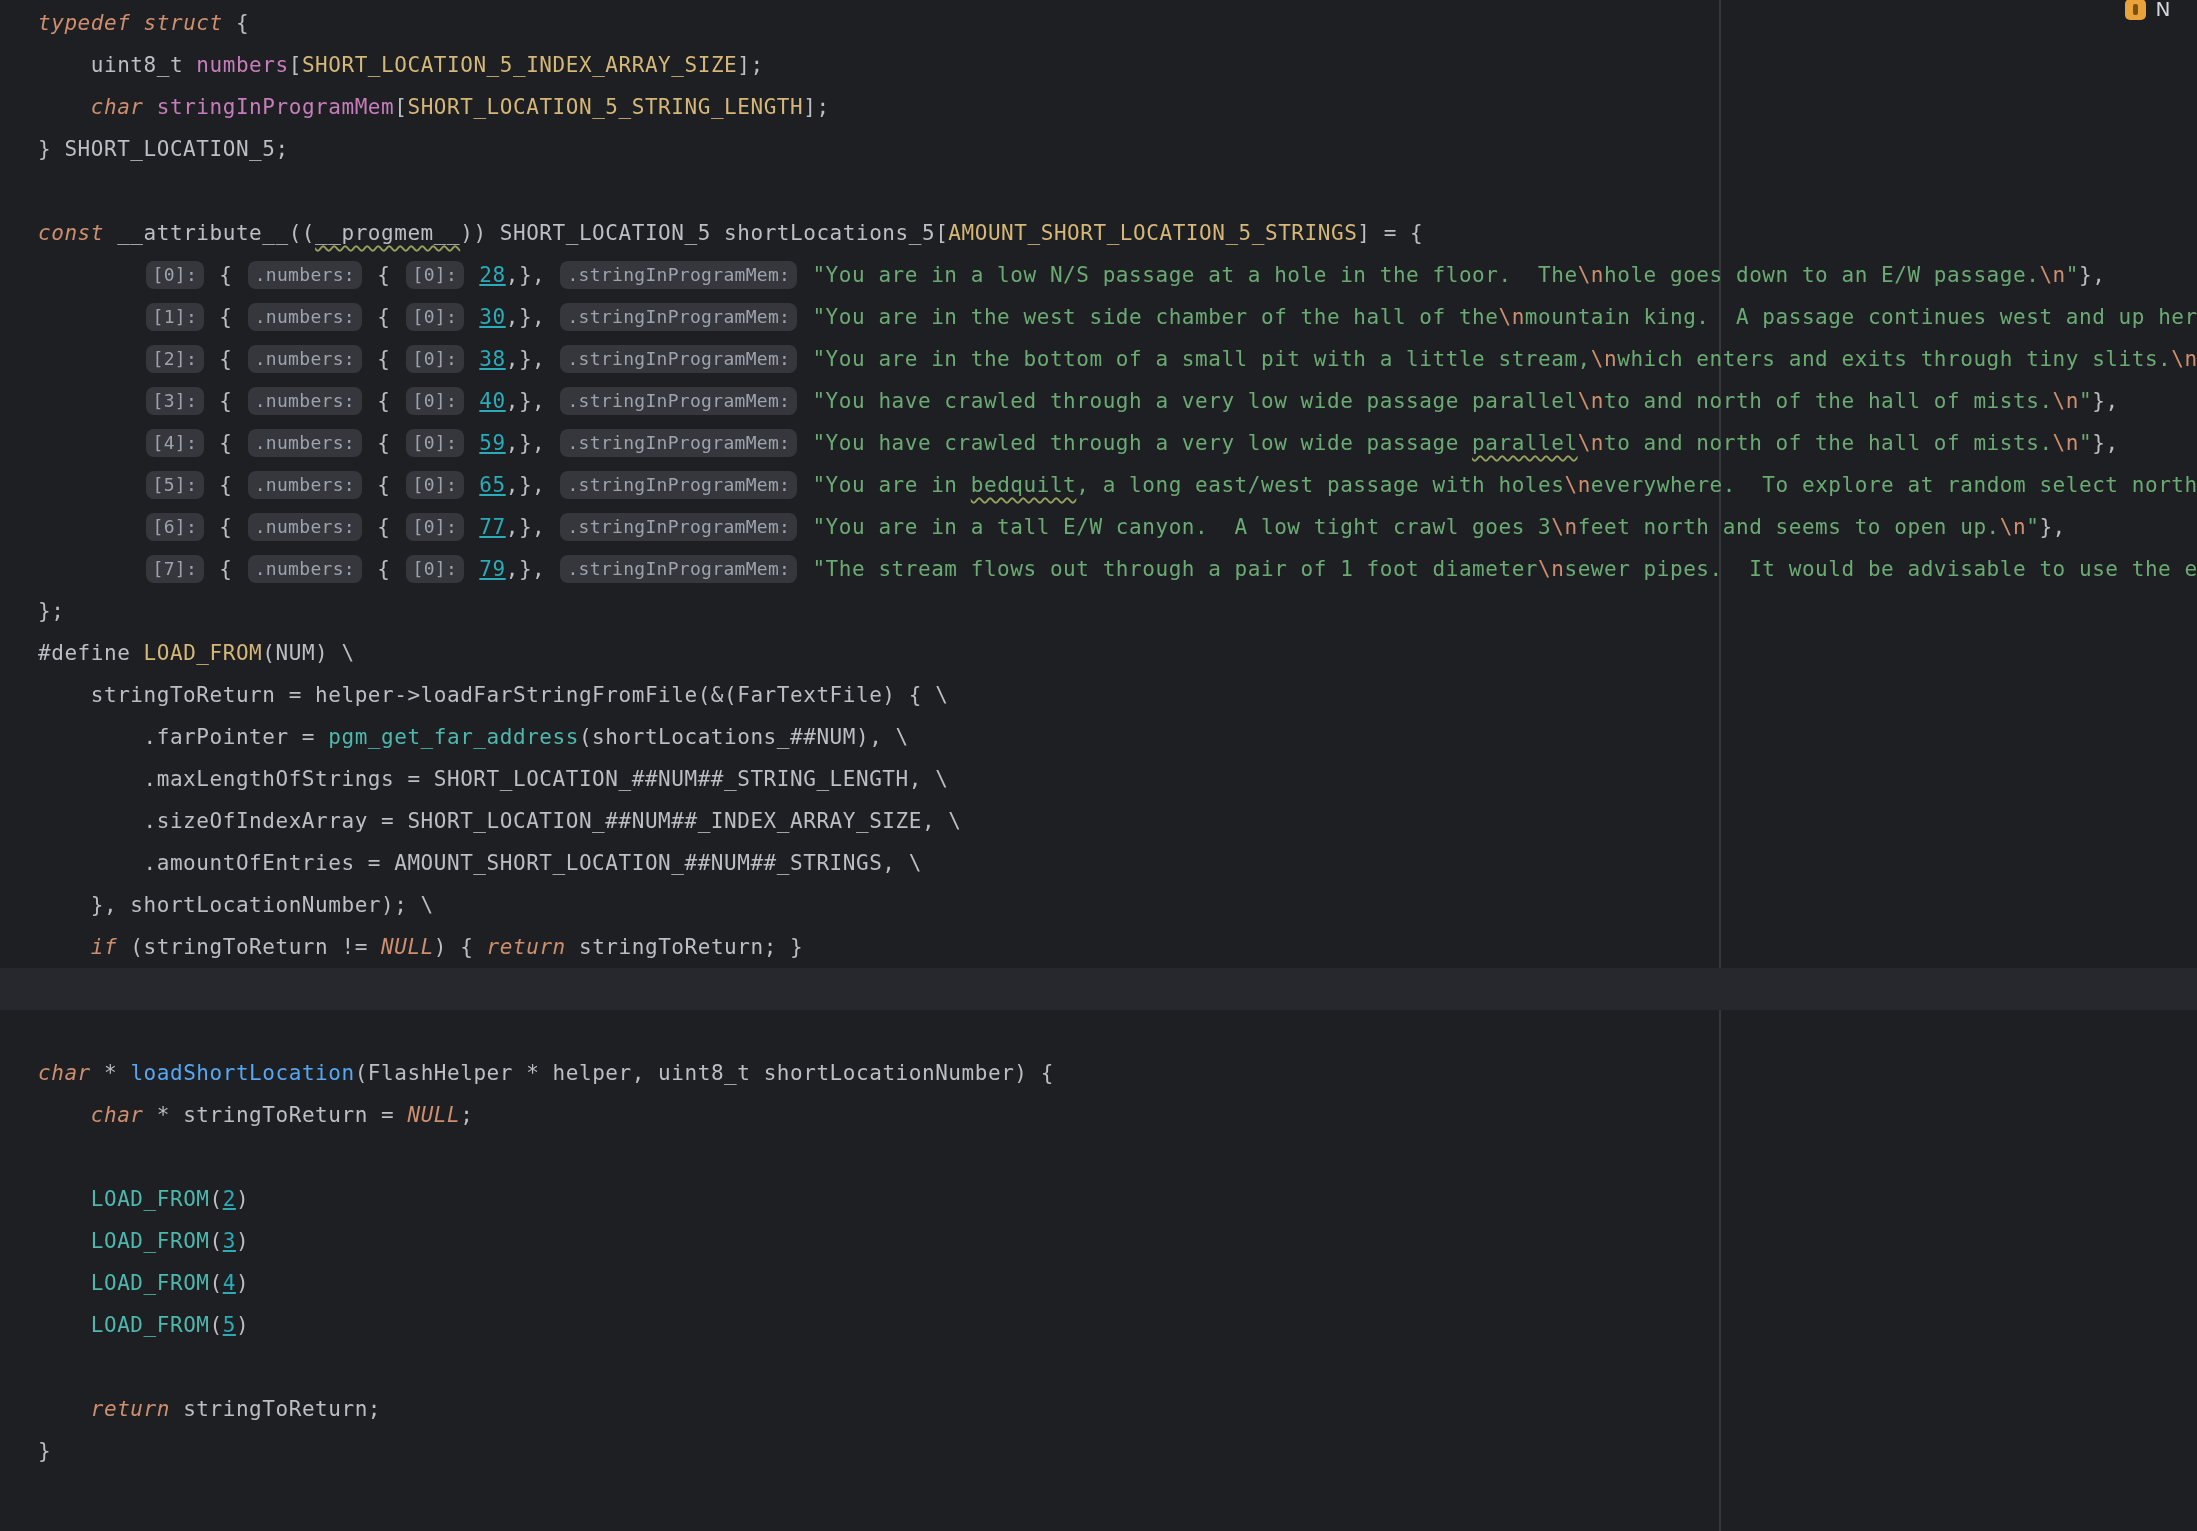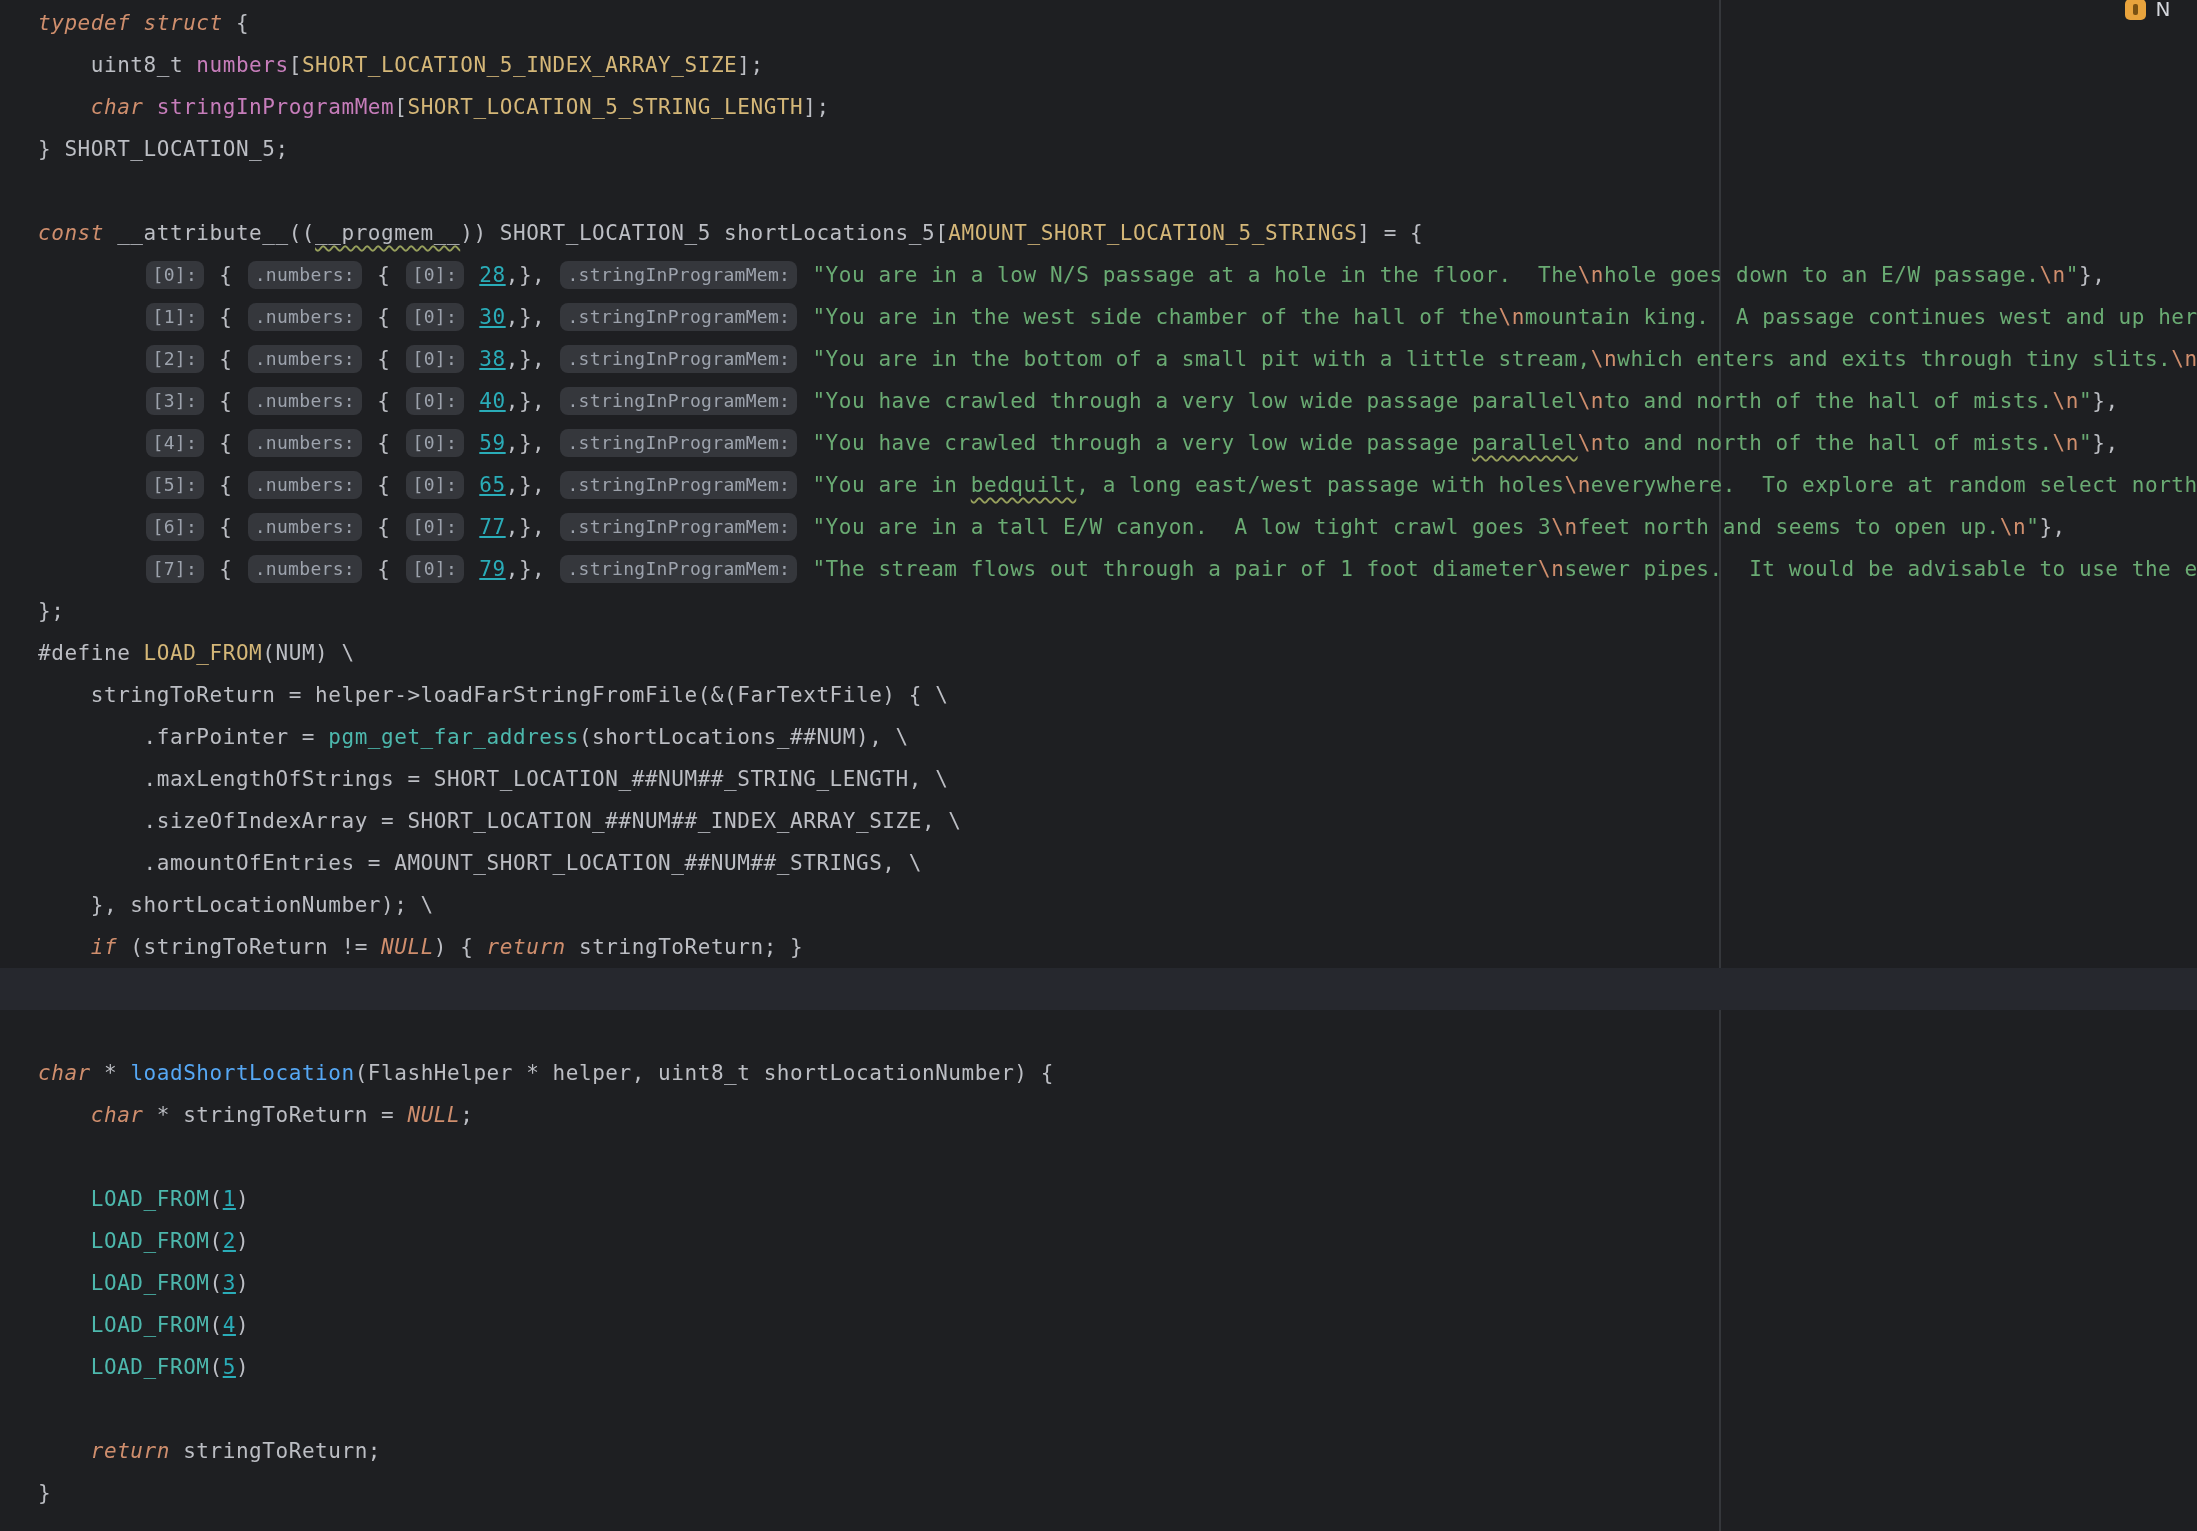--- a/index.html
+++ b/index.html
@@ -94,21 +94,20 @@
       <div class="line"><span class="tok-d">        .maxLengthOfStrings = SHORT_LOCATION_##NUM##_STRING_LENGTH, \</span></div>
       <div class="line"><span class="tok-d">        .sizeOfIndexArray = SHORT_LOCATION_##NUM##_INDEX_ARRAY_SIZE, \</span></div>
       <div class="line"><span class="tok-d">        .amountOfEntries = AMOUNT_SHORT_LOCATION_##NUM##_STRINGS, \</span></div>
       <div class="line"><span class="tok-d">    }, shortLocationNumber); \</span></div>
       <div class="line"><span class="tok-d">    </span><span class="tok-k">if</span><span class="tok-d"> (stringToReturn != </span><span class="tok-k">NULL</span><span class="tok-d">) { </span><span class="tok-k">return</span><span class="tok-d"> stringToReturn; }</span></div>
       <div class="line active"></div>
       <div class="line"></div>
       <div class="line"><span class="tok-k">char</span><span class="tok-d"> * </span><span class="tok-fn">loadShortLocation</span><span class="tok-d">(FlashHelper * helper, uint8_t shortLocationNumber) {</span></div>
       <div class="line"><span class="tok-d">    </span><span class="tok-k">char</span><span class="tok-d"> * stringToReturn = </span><span class="tok-k">NULL</span><span class="tok-d">;</span></div>
       <div class="line"></div>
-      <div class="line"><span class="tok-d">    </span><span class="tok-mc">LOAD_FROM</span><span class="tok-d">(</span><span class="tok-n">1</span><span class="tok-d">)</span></div>
       <div class="line"><span class="tok-d">    </span><span class="tok-mc">LOAD_FROM</span><span class="tok-d">(</span><span class="tok-n">2</span><span class="tok-d">)</span></div>
       <div class="line"><span class="tok-d">    </span><span class="tok-mc">LOAD_FROM</span><span class="tok-d">(</span><span class="tok-n">3</span><span class="tok-d">)</span></div>
       <div class="line"><span class="tok-d">    </span><span class="tok-mc">LOAD_FROM</span><span class="tok-d">(</span><span class="tok-n">4</span><span class="tok-d">)</span></div>
       <div class="line"><span class="tok-d">    </span><span class="tok-mc">LOAD_FROM</span><span class="tok-d">(</span><span class="tok-n">5</span><span class="tok-d">)</span></div>
       <div class="line"></div>
       <div class="line"><span class="tok-d">    </span><span class="tok-k">return</span><span class="tok-d"> stringToReturn;</span></div>
       <div class="line"><span class="tok-d">}</span></div>
     </div>
   <div class="widget">
     <span class="w-icon"></span>

